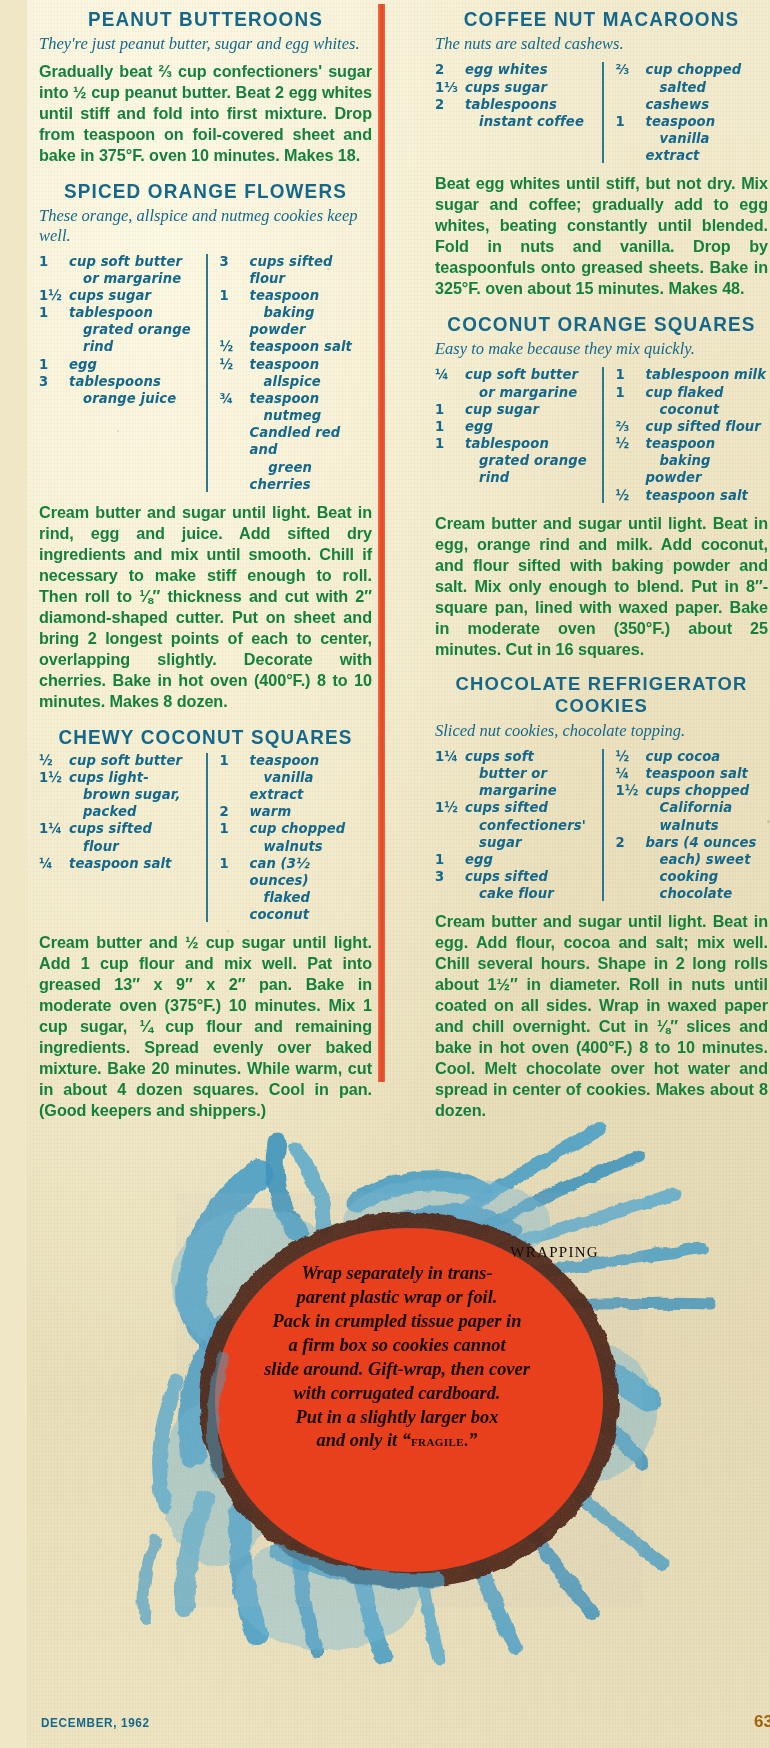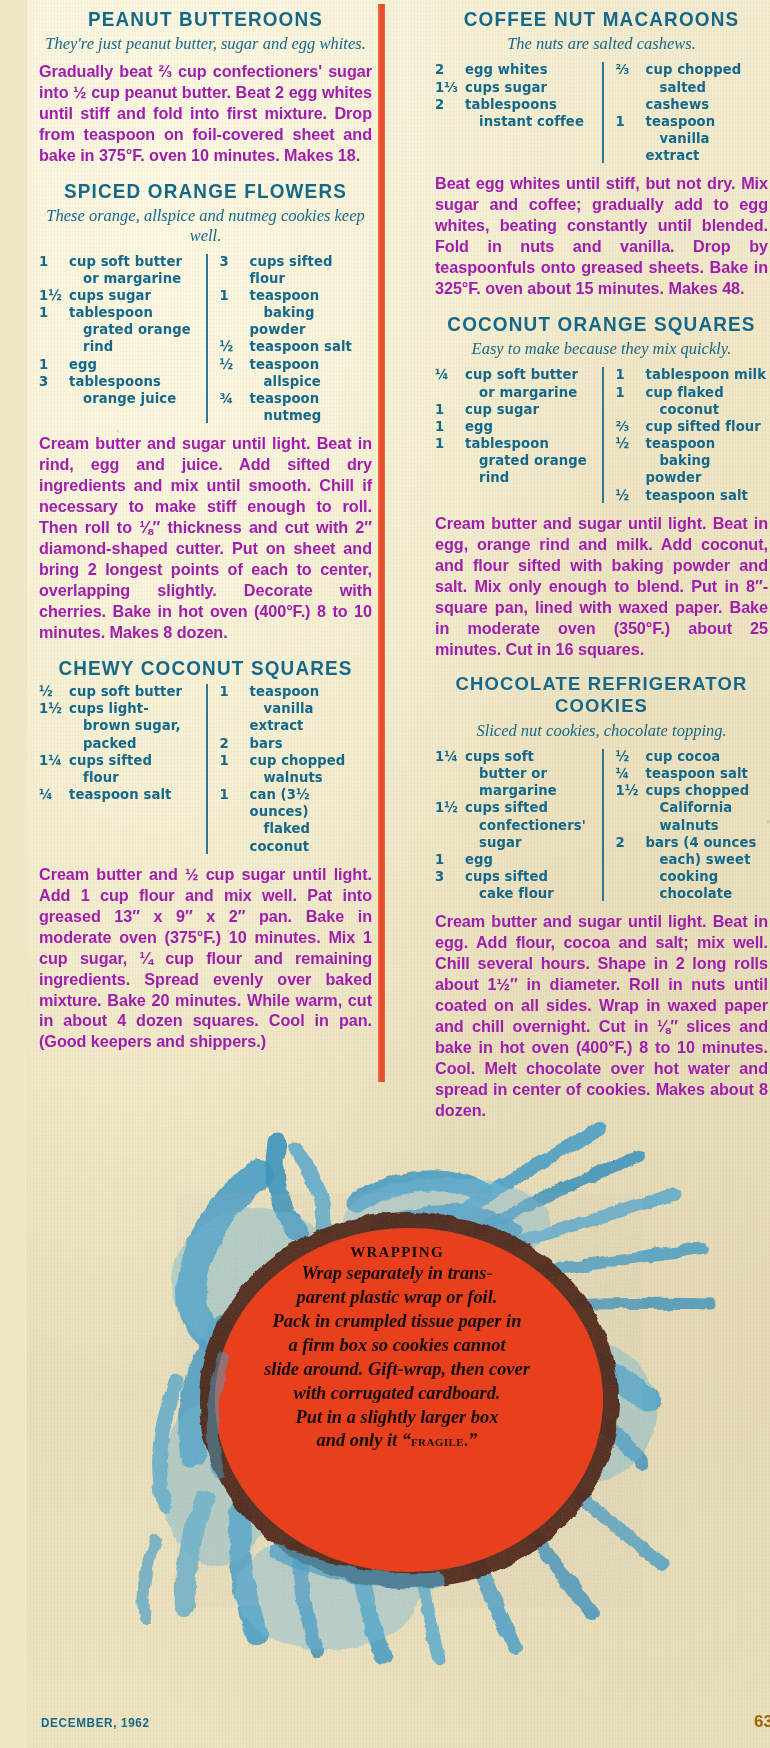--- a/index.html
+++ b/index.html
@@ -51,21 +51,21 @@
     text-transform:uppercase;
     line-height:1.14;
     transform:scaleX(.97);
   }
   h2.title.two-line{font-size:19px;}
   p.subtitle{
     margin:0 0 8px 0;
     font-family:"Liberation Serif",serif;
     font-style:italic;
     font-size:16.5px;
-    text-align:center;
+    text-align:left;
     color:#15688a;
     line-height:1.16;
   }
 
   
   .ing{
     display:flex;margin:0 0 9px 0;position:relative;
   }
   .ing .cell{
     width:50%;box-sizing:border-box;
@@ -83,51 +83,52 @@
     font-size:13.2px;
     line-height:1.30;
     color:#14688b;
     letter-spacing:.1px;
     display:flex;
     white-space:pre-wrap;
   }
   ul.ilist li .amt{
     flex:0 0 auto;min-width:26px;margin-right:4px;
   }
-  ul.ilist li .txt{flex:1 1 auto;}
+  ul.ilist li .txt{flex:1 1 auto;font-style:italic;}
 
   
   p.method{
     margin:0;
     font-family:"Liberation Sans",sans-serif;
     font-weight:bold;
     font-size:16.2px;
     line-height:1.295;
-    color:#a21caf;
+    color:#15803d;
     text-align:justify;
     text-justify:inter-word;
     letter-spacing:-.05px;
     -webkit-hyphens:none;hyphens:none;
   }
 
   
   .illus{position:absolute;left:0;top:1082px;width:770px;height:600px;}
   .illus svg{display:block;}
 
   .wrapbox{
     position:absolute;left:168px;top:1244px;width:404px;
     text-align:center;color:#140a06;
   }
   .wrapbox .wtitle{
     font-family:"Liberation Serif",serif;
-    font-weight:bold;
+    font-weight:normal;
     font-size:15px;
     letter-spacing:1.3px;
     margin:0 0 1px 0;
     text-transform:uppercase;
+    text-align:right;
   }
   .wrapbox .wbody{
     font-family:Liberation Serif, serif;
     font-style:italic;
     font-weight:bold;
     font-size:18.4px;
     line-height:1.30;
     margin:0;
   }
   .wrapbox .wbody .sc{
@@ -191,21 +192,22 @@
             <div class="cell right">
               <ul class="ilist">
                 <li><span class="amt">3</span><span class="txt">cups sifted flour</span></li>
                 <li><span class="amt">1</span><span class="txt">teaspoon
    baking powder</span></li>
                 <li><span class="amt">½</span><span class="txt">teaspoon salt</span></li>
                 <li><span class="amt">½</span><span class="txt">teaspoon
    allspice</span></li>
                 <li><span class="amt">¾</span><span class="txt">teaspoon
    nutmeg</span></li>
-                <li><span class="amt"></span></li>
+                <li><span class="amt"></span><span class="txt">Candled red and
+    green cherries</span></li>
               </ul>
             </div>
           </div>
           <p class="method">Cream butter and sugar until light. Beat in rind, egg and juice. Add sifted dry ingredients and mix until smooth. Chill if necessary to make stiff enough to roll. Then roll to ⅛″ thickness and cut with 2″ diamond-shaped cutter. Put on sheet and bring 2 longest points of each to center, overlapping slightly. Decorate with cherries. Bake in hot oven (400°F.) 8 to 10 minutes. Makes 8 dozen.</p>
         </div>
         <div class="recipe">
           <h2 class="title">CHEWY COCONUT SQUARES</h2>
           <div class="ing">
             <div class="cell left">
               <ul class="ilist">
@@ -216,21 +218,21 @@
                 <li><span class="amt">1¼</span><span class="txt">cups sifted
    flour</span></li>
                 <li><span class="amt">¼</span><span class="txt">teaspoon salt</span></li>
               </ul>
             </div>
             <div class="rule"></div>
             <div class="cell right">
               <ul class="ilist">
                 <li><span class="amt">1</span><span class="txt">teaspoon
    vanilla extract</span></li>
-                <li><span class="amt">2</span><span class="txt">bars</span></li>
+                <li><span class="amt">2</span><span class="txt">warm</span></li>
                 <li><span class="amt">1</span><span class="txt">cup chopped
    walnuts</span></li>
                 <li><span class="amt">1</span><span class="txt">can (3½ ounces)
    flaked coconut</span></li>
               </ul>
             </div>
           </div>
           <p class="method">Cream butter and ½ cup sugar until light. Add 1 cup flour and mix well. Pat into greased 13″ x 9″ x 2″ pan. Bake in moderate oven (375°F.) 10 minutes. Mix 1 cup sugar, ¼ cup flour and remaining ingredients. Spread evenly over baked mixture. Bake 20 minutes. While warm, cut in about 4 dozen squares. Cool in pan. (Good keepers and shippers.)</p>
         </div>
       </div>

